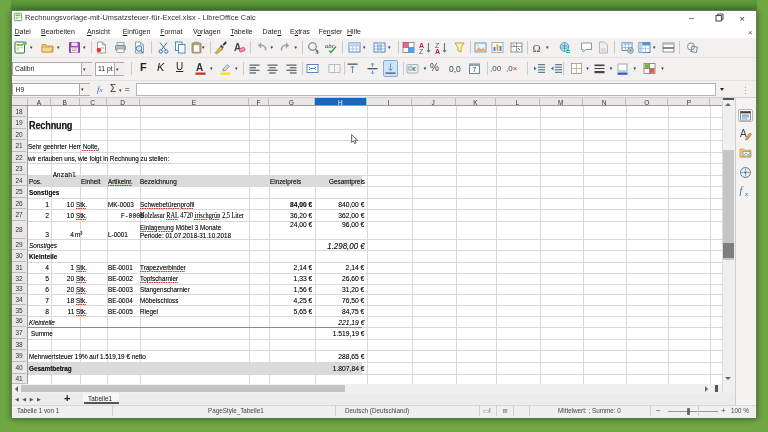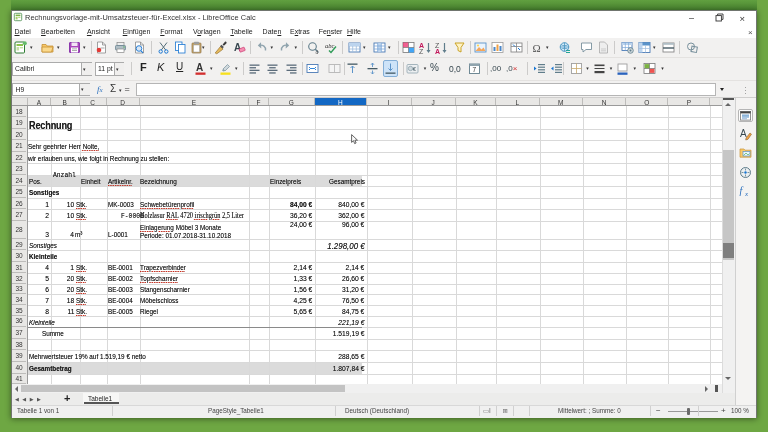--- a/index.html
+++ b/index.html
@@ -511,21 +511,21 @@
 <div class="t cell" style="right:404.0px;top:296.0px;line-height:10px;"><span class="sxr">76,50 €</span></div>
 <div class="t cell" style="right:718.7px;top:307.0px;line-height:10px;"><span class="sxr">8</span></div>
 <div class="t cell" style="right:693.5px;top:307.0px;line-height:10px;"><span class="sxr">11</span></div>
 <div class="t cell" style="left:75.6px;top:307.0px;line-height:10px;"><span class="sx"><span class="wavy">Stk.</span></span></div>
 <div class="t cell" style="left:107.5px;top:307.0px;line-height:10px;"><span class="sx">BE-0005</span></div>
 <div class="t cell" style="left:140.2px;top:307.0px;line-height:10px;"><span class="sx">Riegel</span></div>
 <div class="t cell" style="right:456.0px;top:307.0px;line-height:10px;"><span class="sxr">5,65 €</span></div>
 <div class="t cell" style="right:404.0px;top:307.0px;line-height:10px;"><span class="sxr">84,75 €</span></div>
 <div class="t cell" style="left:28.8px;top:318.0px;line-height:10px;font-style:italic"><span class="sx">Kleinteile</span></div>
 <div class="t cell" style="right:404.0px;top:318.0px;line-height:10px;font-style:italic"><span class="sxr">221,19 €</span></div>
-<div class="t cell" style="left:42px;top:329.2px;line-height:10px;text-align:right;"><span class="sx">Summe</span></div>
+<div class="t cell" style="left:31px;top:329.2px;line-height:10px;text-align:right;"><span class="sx">Summe</span></div>
 <div class="t cell" style="right:404.0px;top:329.2px;line-height:10px;"><span class="sxr">1.519,19 €</span></div>
 <div class="t cell" style="left:28.8px;top:352.3px;line-height:10px;"><span class="sx">Mehrwertsteuer 19% auf 1.519,19 € netto</span></div>
 <div class="t cell" style="right:404.0px;top:352.3px;line-height:10px;"><span class="sxr">288,65 €</span></div>
 <div class="t cell" style="left:28.8px;top:364.0px;line-height:10px;font-weight:bold"><span class="sx">Gesamtbetrag</span></div>
 <div class="t cell" style="right:404.0px;top:364.0px;line-height:10px;"><span class="sxr">1.807,84 €</span></div>
 <div class="a" style="left:721.5px;top:97.7px;width:13px;height:295.3px;background:#f0f0f0;border-left:1px solid #dcdcdc;box-sizing:border-box"></div>
 <div class="a" style="left:722.5px;top:97.8px;width:11px;height:1.8px;background:#555"></div>
 <div class="a" style="left:725px;top:103px;width:0;height:0;border-left:3px solid transparent;border-right:3px solid transparent;border-bottom:3.6px solid #666"></div>
 <div class="a" style="left:723px;top:150px;width:10.5px;height:110px;background:#c6c6c6"></div>
 <div class="a" style="left:723px;top:243px;width:10.5px;height:15px;background:#7f7f7f"></div>

